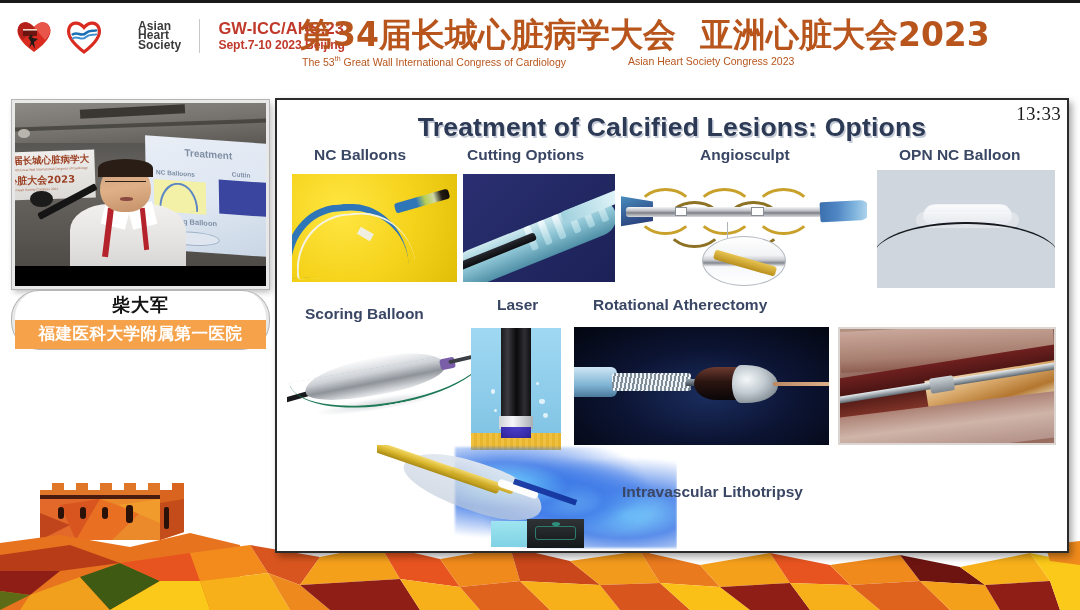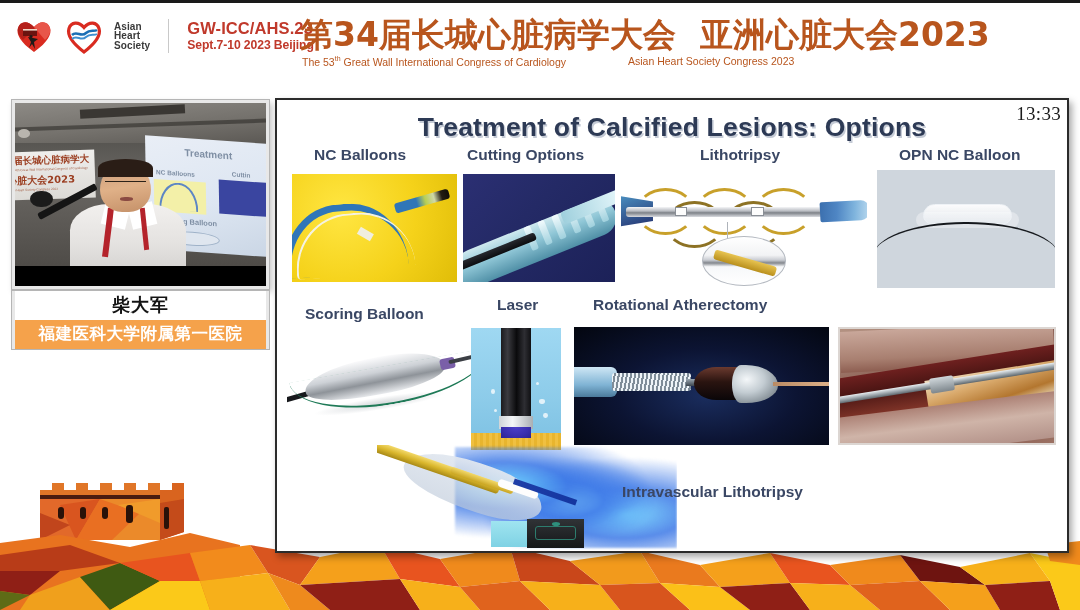--- a/index.html
+++ b/index.html
@@ -18,22 +18,23 @@
   }
   #banner-strip-top {
     position: absolute; left:0; top:0; width:1080px; height:3px; background:#1a1a1a;
   }
   #logo-group {
     position: absolute; left: 14px; top: 14px;
     display: flex; align-items: center; gap: 10px; height: 44px;
   }
   .logo-svg { display: block; }
   #ahs-text {
-    font-size: 10px; line-height: 9.4px; color: #3a3a3a; font-weight: bold;
+    font-size: 12px; line-height: 9.4px; color: #3a3a3a; font-weight: bold;
     letter-spacing: .1px;
+    margin-left: 24px;
   }
   #logo-divider {
     width: 1px; height: 34px; background: #c9c9c9; margin: 0 8px;
   }
   #congress-code {
     color: #c0392b; font-weight: bold; line-height: 1.08;
   }
   #congress-code .big { font-size: 16.5px; letter-spacing: .1px; display:block; }
   #congress-code .sub { font-size: 12.2px; letter-spacing: -.1px; display:block; margin-top:2px;}
 
@@ -136,20 +137,21 @@
     background:#1b1b1b; border-radius:50%;}
   #vp-table { position:absolute; left:0; bottom:0; width:100%; height:11%;
     background:#000; }
 
   #speaker-name-box {
     position: absolute; left: 12px; top: 291px; width: 257px;
     background: #ffffff;
     border-left:3px solid #e8e8e8; border-right:3px solid #e8e8e8;
     box-shadow: 0 0 0 1px #b5b5b5;
     text-align: center;
+    border-radius: 27px;
   }
   #speaker-name {
     font-family:"DejaVu Sans", sans-serif;
     font-size: 18px; font-weight: bold; color:#141414;
     padding: 2px 0 3px; letter-spacing: 1px;
   }
   #speaker-affil {
     background:#f5a24b; color:#ffffff;
     font-family:"DejaVu Sans", sans-serif;
     font-size: 16.5px; font-weight: bold; letter-spacing: .5px;
@@ -554,21 +556,21 @@
 </div>
 
 <div id="slide-panel">
 
   <div id="clock">13:33</div>
 
   <div id="slide-title">Treatment of Calcified Lesions: Options</div>
 
   <div class="dev-label" style="left:37px;  top:46px;">NC Balloons</div>
   <div class="dev-label" style="left:190px; top:46px;">Cutting Options</div>
-  <div class="dev-label" style="left:423px; top:46px;">Lithotripsy</div>
+  <div class="dev-label" style="left:423px; top:46px;">Angiosculpt</div>
   <div class="dev-label" style="left:622px; top:46px;">OPN NC Balloon</div>
 
   <div class="dev-img" id="img-nc">
     <div id="nc-cath"></div>
     <div id="nc-cath2"></div>
     <div id="nc-band"></div>
     <div id="nc-tip"></div>
   </div>
 
   <div class="dev-img" id="img-cut">

